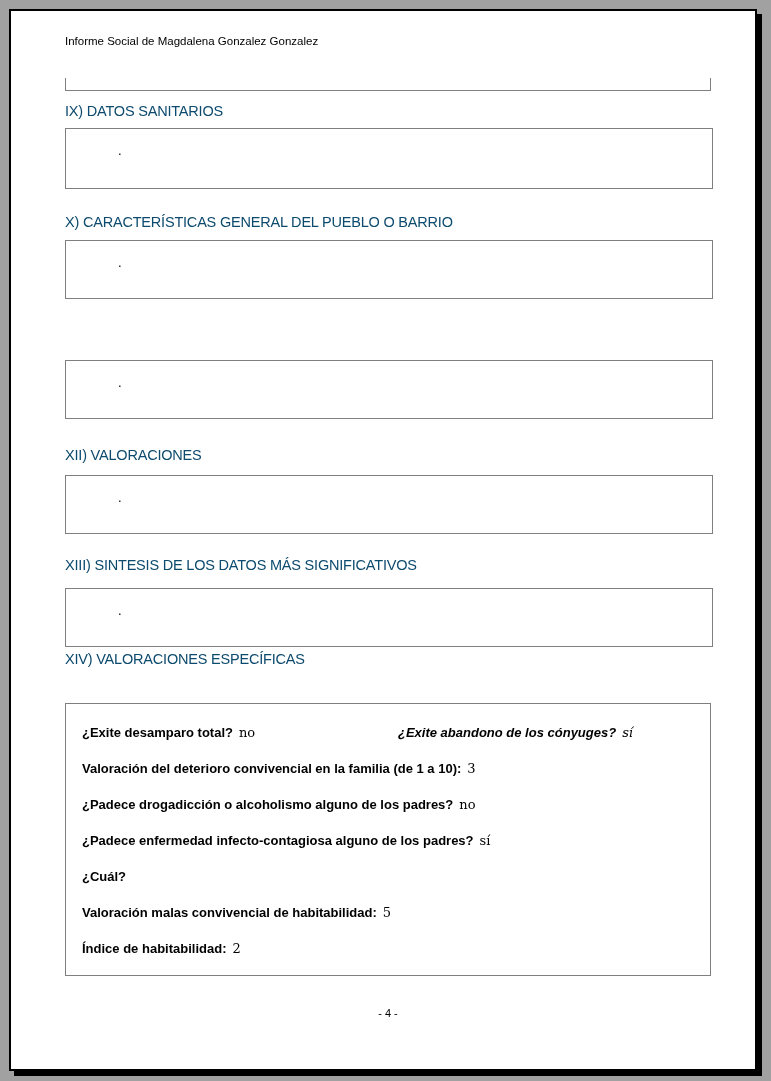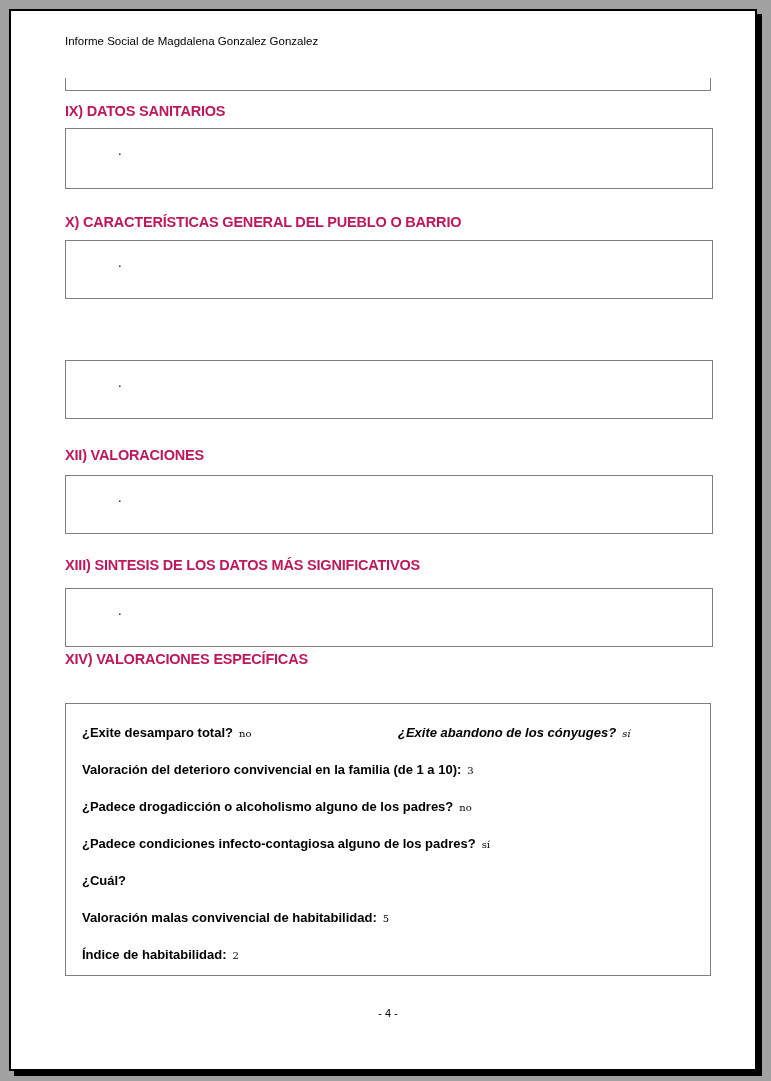--- a/index.html
+++ b/index.html
@@ -39,22 +39,22 @@
     border-left: 1px solid #7f7f7f;
     border-right: 1px solid #7f7f7f;
     border-bottom: 1px solid #7f7f7f;
     background: #fff;
   }
   .sec-heading {
     position: absolute;
     left: 54px;
     width: 650px;
     font-size: 14.5px;
-    font-weight: bold;
-    color: #be185d;
+    font-weight: normal;
+    color: #0c4a6e;
     letter-spacing: -0.2px;
     white-space: nowrap;
   }
   .sec-box {
     position: absolute;
     left: 54px;
     width: 646px;
     border: 1px solid #7f7f7f;
     background: #fff;
   }
@@ -89,21 +89,21 @@
   .qpair-right {
     position: absolute;
     left: 316px;
     top: 0;
     white-space: nowrap;
     font-style: italic;
   }
   .ans {
     font-family: "DejaVu Serif", serif;
     font-weight: normal;
-    font-size: 10px;
+    font-size: 13px;
     margin-left: 6px;
   }
   .doc-footer {
     position: absolute;
     left: 54px;
     top: 996px;
     width: 646px;
     text-align: center;
     font-size: 11px;
     color: #000;
@@ -154,21 +154,21 @@
 
     <div class="qrow">
       <span>Valoración del deterioro convivencial en la familia (de 1 a 10):</span><span class="ans">3</span>
     </div>
 
     <div class="qrow">
       <span>¿Padece drogadicción o alcoholismo alguno de los padres?</span><span class="ans">no</span>
     </div>
 
     <div class="qrow">
-      <span>¿Padece condiciones infecto-contagiosa alguno de los padres?</span><span class="ans">sí</span>
+      <span>¿Padece enfermedad infecto-contagiosa alguno de los padres?</span><span class="ans">sí</span>
     </div>
 
     <div class="qrow">
       <span>¿Cuál?</span><span class="ans"></span>
     </div>
 
     <div class="qrow">
       <span>Valoración malas convivencial de habitabilidad:</span><span class="ans">5</span>
     </div>
 

